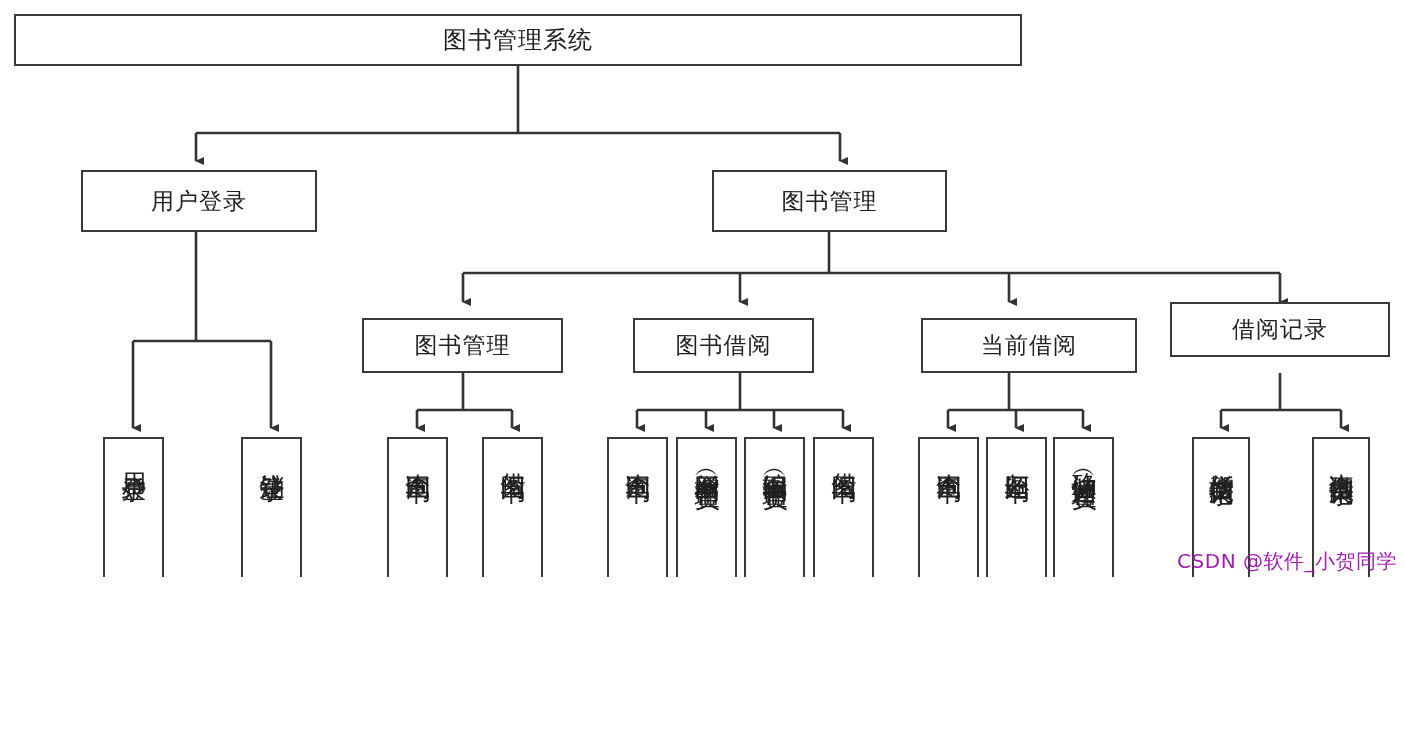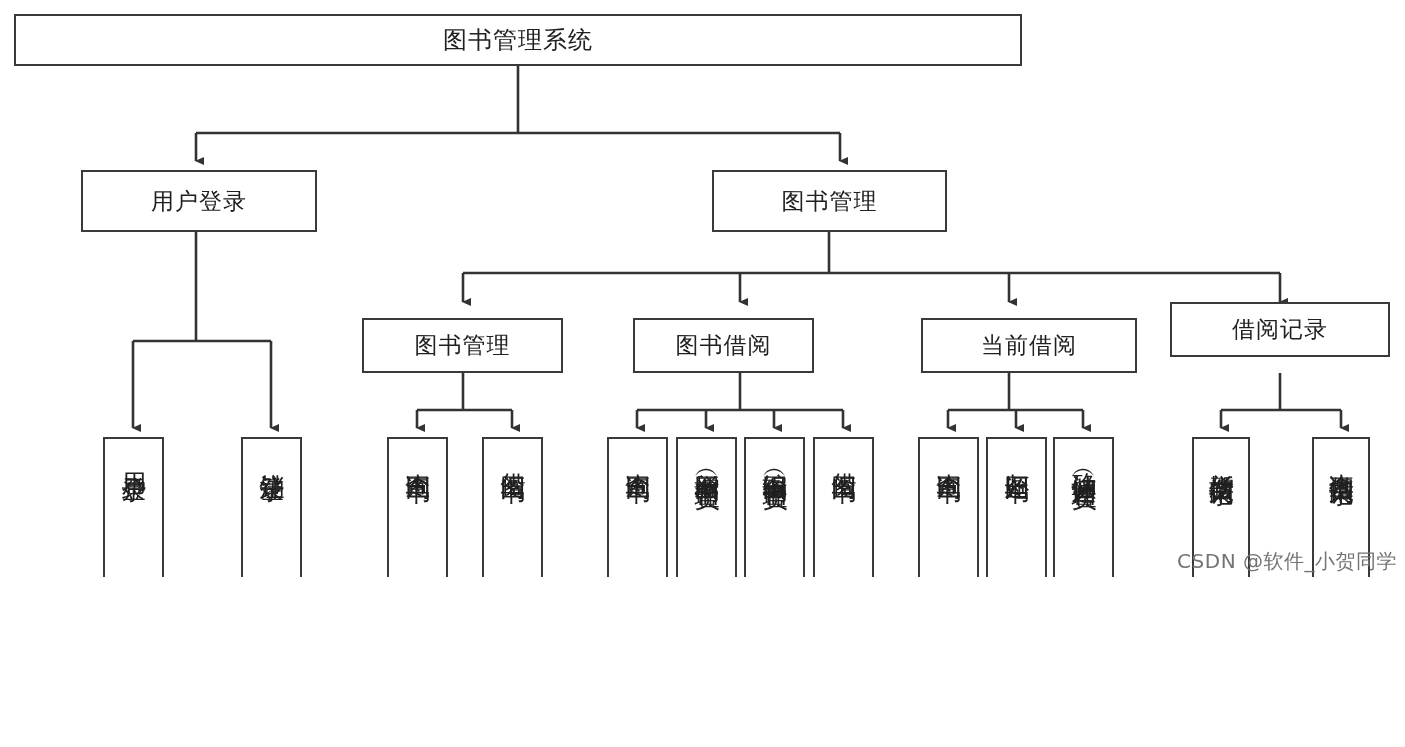--- a/index.html
+++ b/index.html
@@ -48,21 +48,21 @@
     line-height:1.12;
     letter-spacing:2px;
     white-space:nowrap;
     text-align:left;
   }
   .watermark{
     position:absolute;
     right:8px;
     bottom:2px;
     font-size:20px;
-    color:#737373;
+    color:#a21caf;
     letter-spacing:0.5px;
     white-space:nowrap;
   }
 </style>
 </head>
 <body>
 
 <div id="canvas">
 
   <svg class="wires" viewBox="0 0 1405 747" xmlns="http://www.w3.org/2000/svg">

